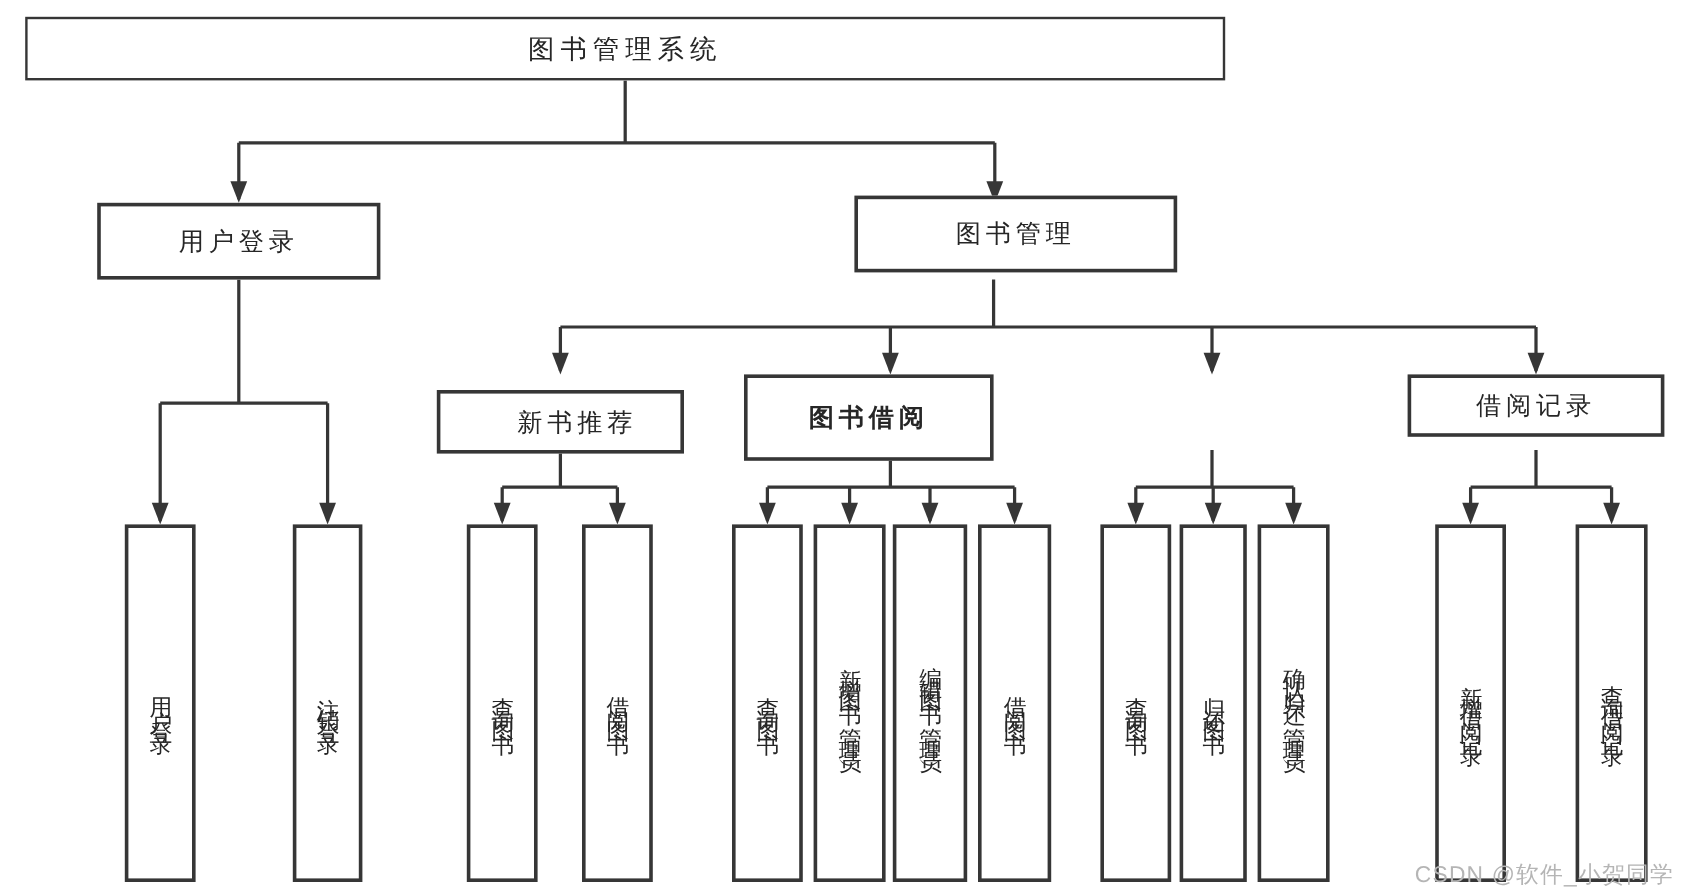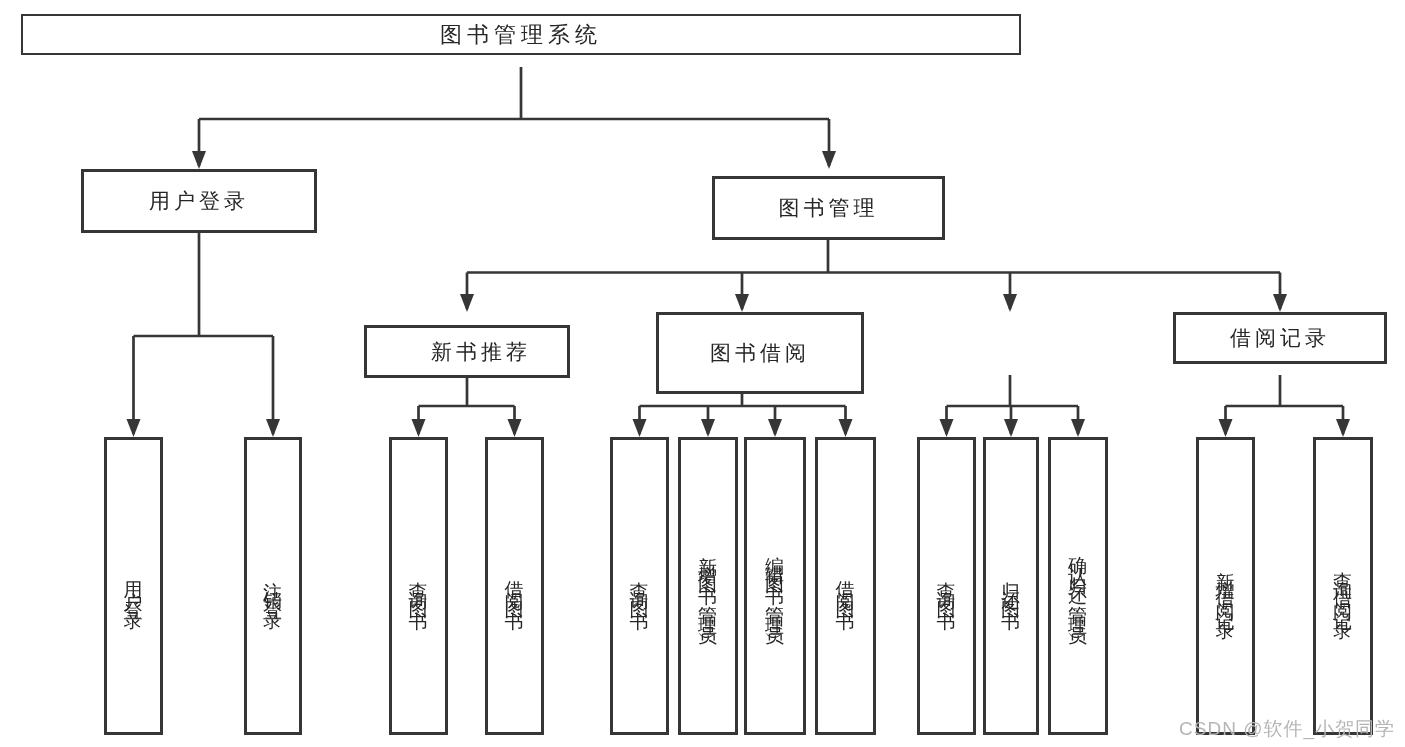--- a/index.html
+++ b/index.html
@@ -101,27 +101,27 @@
       <polygon points="775,437 768,419 782,419"></polygon>
       <polygon points="845.5,437 838.5,419 852.5,419"></polygon>
       <polygon points="946.5,437 939.5,419 953.5,419"></polygon>
       <polygon points="1011,437 1004,419 1018,419"></polygon>
       <polygon points="1078,437 1071,419 1085,419"></polygon>
       <polygon points="1225.5,437 1218.5,419 1232.5,419"></polygon>
       <polygon points="1343,437 1336,419 1350,419"></polygon>
     </g>
   </svg>
 
-  <div class="node root" style="left:21px; top:14px; width:1000px; height:41px;">图书管理系统</div>
+  <div class="node root" style="left:21px; top:14px; width:1000px; height:53px;">图书管理系统</div>
 
   <div class="node" style="left:81px; top:169px; width:236px; height:64px;">用户登录</div>
-  <div class="node" style="left:712px; top:176px; width:233px; height:64px;">图书管理</div>
+  <div class="node" style="left:712px; top:163px; width:269px; height:64px;">图书管理</div>
 
   <div class="node" style="left:364px; top:325px; width:206px; height:53px;padding-left:28px;">新书推荐</div>
-  <div class="node" style="left:656px; top:312px; width:208px; height:82px;">图书借阅</div>
+  <div class="node" style="left:620px; top:312px; width:208px; height:72px;font-weight:bold;">图书借阅</div>
   <div class="node" style="left:1173px; top:312px; width:214px; height:52px;">借阅记录</div>
 
   <div class="leaf" style="left:104px; width:59px;">
     <span class="vtext">用户登录</span>
   </div>
   <div class="leaf" style="left:244px; width:58px;">
     <span class="vtext">注销登录</span>
   </div>
 
   <div class="leaf" style="left:389px; width:59px;">

